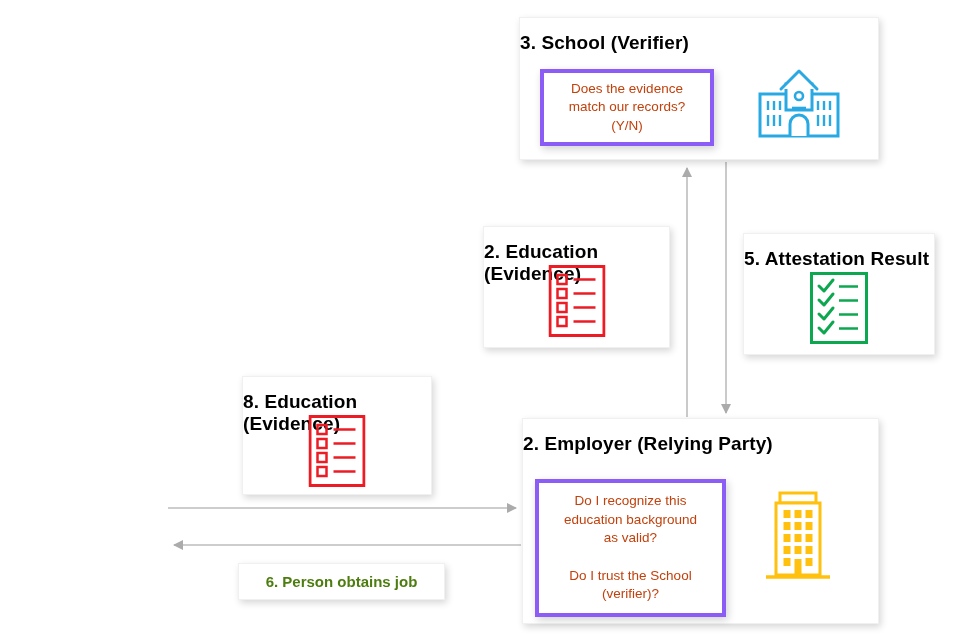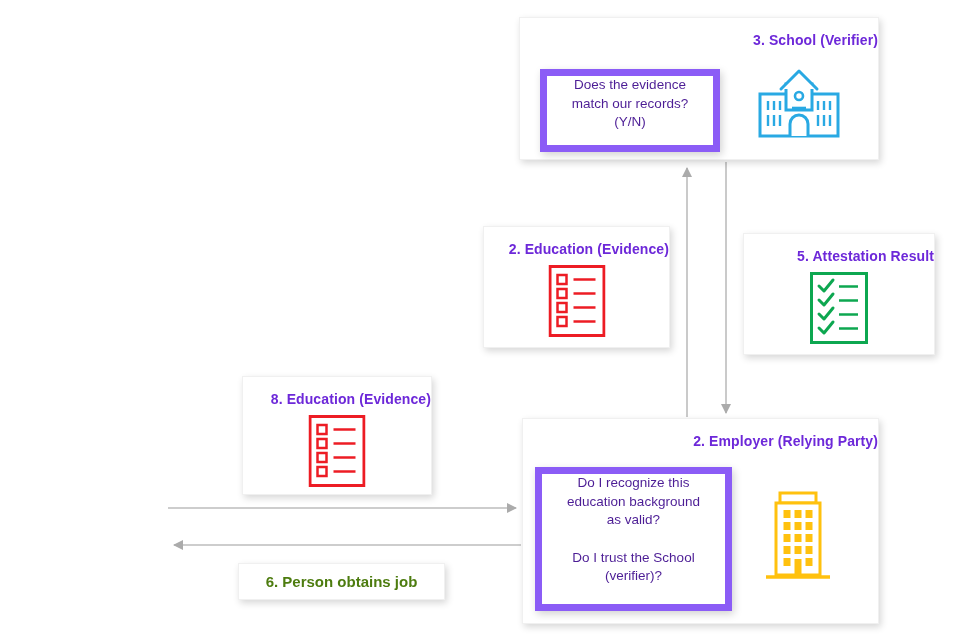--- a/index.html
+++ b/index.html
@@ -7,44 +7,44 @@
     position:relative;width:955px;height:635px;background:#ffffff;overflow:hidden;
     font-family:"Liberation Sans",sans-serif;color:#1b1b1b;
   }
   .arrows{position:absolute;left:0;top:0;}
   .arrows line{stroke:var(--arrow-gray,#BDBDBD);stroke-width:1.6;}
   .node{
     position:absolute;background:#fff;border:1px solid #f0f0f0;
     box-shadow:2px 3px 7px rgba(0,0,0,0.16);
   }
   .node-title{
-    padding-top:14px;text-align:right;font-size:14px;font-weight:600;color:#6d28d9;
+    padding-top:14px;text-align:left;font-size:19px;font-weight:600;color:#000000;
     letter-spacing:.1px;
   }
   .qbox{
-    position:absolute;background:#fff;border:7px solid #8b5cf6;
+    position:absolute;background:#fff;border:4px solid #8b5cf6;
     box-shadow:2px 3px 8px rgba(0,0,0,0.18);
-    display:flex;align-items:flex-start;justify-content:center;text-align:center;
-    font-size:13.5px;line-height:1.38;color:#4c1d95;
+    display:flex;align-items:center;justify-content:center;text-align:center;
+    font-size:13.5px;line-height:1.38;color:#c2410c;
   }
   .qbox span{white-space:pre-line;}
   .icon{position:absolute;}
   .center-x{left:50%;transform:translateX(-50%);}
   
   #school{left:519px;top:17px;width:358px;height:141px;}
   #school .qbox{left:20px;top:51px;width:166px;height:69px;}
   #school .icon{left:238px;top:50px;}
   #evidence2{left:483px;top:226px;width:185px;height:120px;}
   #attestation{left:743px;top:233px;width:190px;height:120px;}
   #evidence1{left:242px;top:376px;width:188px;height:117px;}
   .doc-icon{top:38px;}
   #person{left:23px;top:445px;width:144px;height:137px;}
   #person .icon{top:36px;}
   #employer{left:522px;top:418px;width:355px;height:204px;}
-  #employer .qbox{left:12px;top:48px;width:183px;height:130px;}
+  #employer .qbox{left:12px;top:60px;width:183px;height:130px;}
   #employer .icon{left:243px;top:70px;}
   #job{left:238px;top:563px;width:205px;height:35px;display:flex;align-items:center;justify-content:center;}
   #job .job-label{font-size:15px;font-weight:600;color:#4d7c0f;}
   
   .stroke-red{stroke:var(--evidence-red,#ED1C24);}
   .stroke-green{stroke:var(--attestation-green,#0DA750);}
   .stroke-blue{stroke:var(--school-blue,#29A9E3);}
   .stroke-yellow{stroke:var(--employer-yellow,#FFC10E);}
   .fill-yellow{fill:var(--employer-yellow,#FFC10E);}
   .fill-black{fill:var(--person-black,#0D0D0D);}

